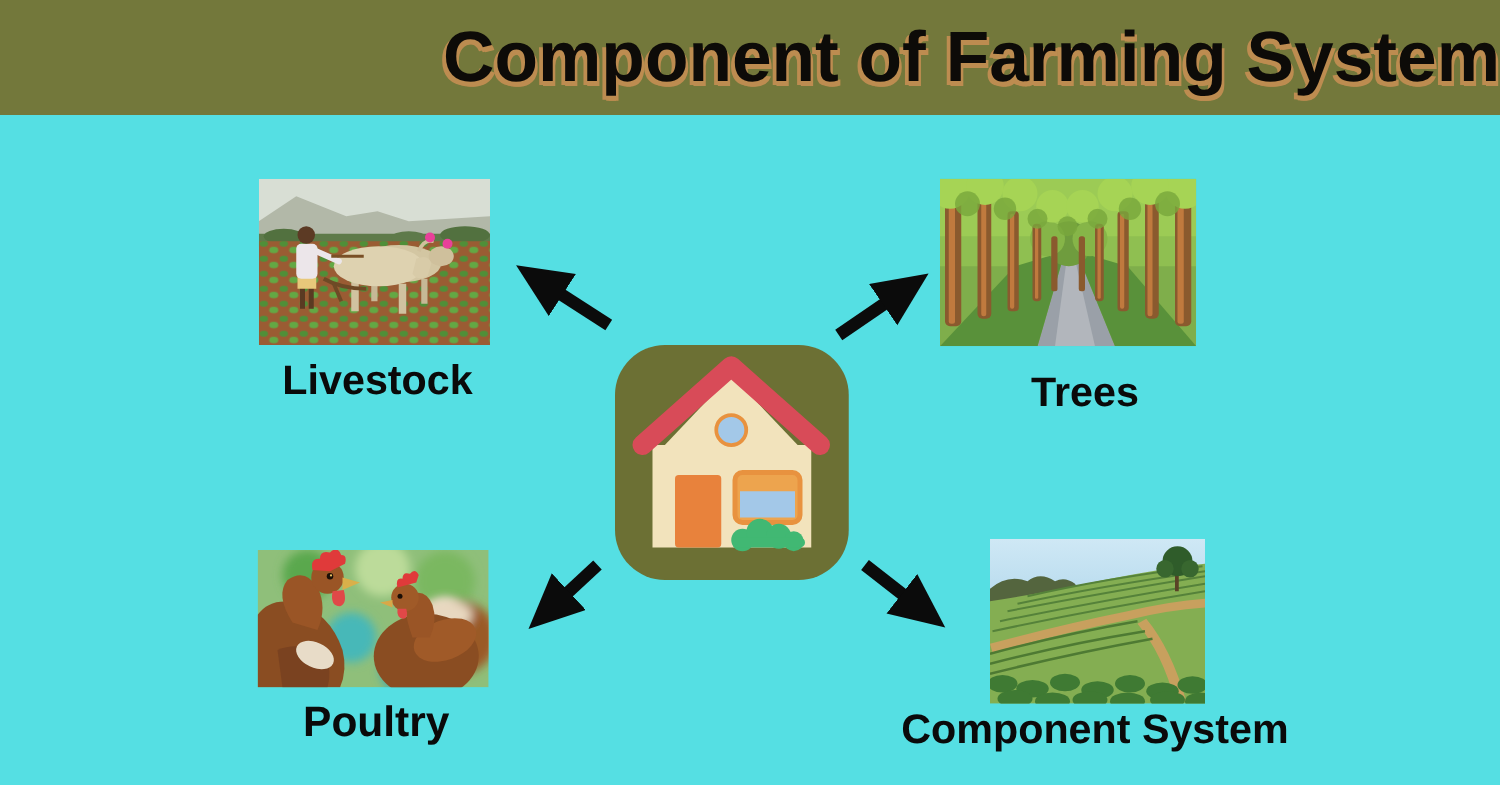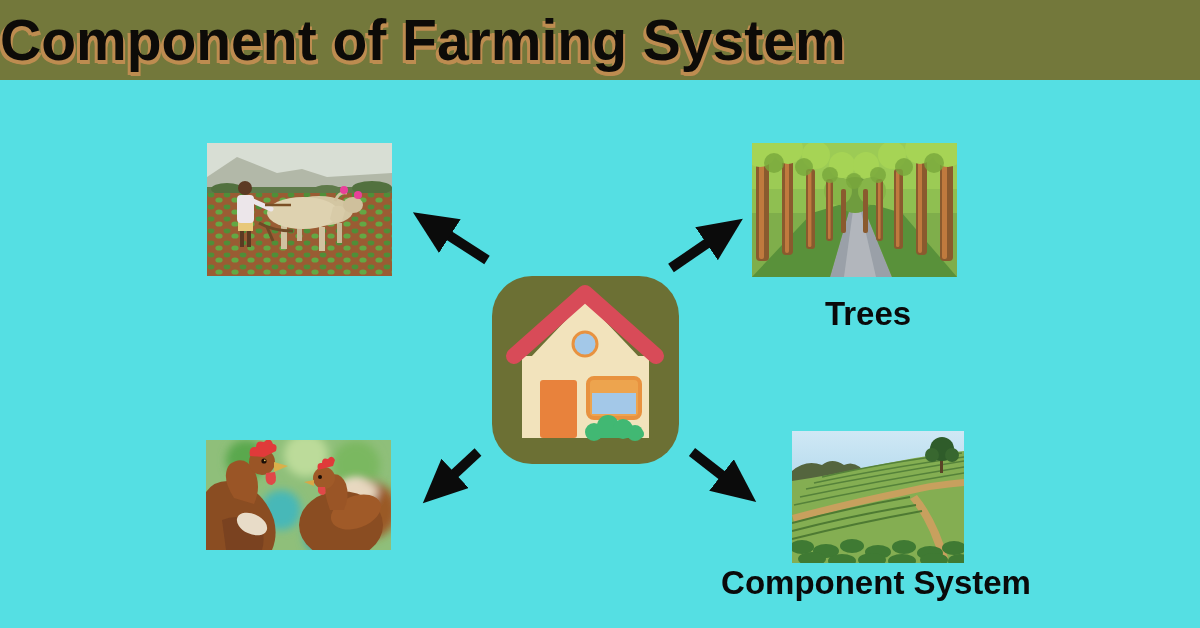--- a/index.html
+++ b/index.html
@@ -2,22 +2,22 @@
 <html><head>
 <meta charset="utf-8">
 <style>
   html,body{margin:0;padding:0;background:#222;}
   #canvas{
     position:relative;width:1200px;height:628px;overflow:hidden;
     background:#55dfe3;font-family:"Liberation Sans","DejaVu Sans",sans-serif;
   }
   
   #banner{
-    position:absolute;left:0;top:0;width:1200px;height:80px;
-    background:#73783b;display:flex;align-items:center;justify-content:flex-start;
+    position:absolute;left:0;top:0;width:1200px;height:92px;
+    background:#73783b;display:flex;align-items:center;justify-content:flex-end;
   }
   #banner h1{
     margin:0;font-size:57px;font-weight:bold;color:#0d0b08;letter-spacing:0px;
     text-shadow:-3px 3px 0 #bd8c50, 2px 4px 0 #bd8c50, 0 4px 0 #bd8c50;
   }
   
   .photo{position:absolute;overflow:hidden;}
   .photo svg{display:block;}
   
   .label{
@@ -83,20 +83,21 @@
         <rect x="33" y="84" width="4" height="20" fill="#5a3a22"></rect>
         <rect x="40" y="84" width="4" height="20" fill="#5a3a22"></rect>
         <rect x="31" y="78" width="15" height="10" fill="#e8c87a"></rect>
         <rect x="30" y="52" width="17" height="28" rx="4" fill="#ece6ea"></rect>
         <circle cx="38" cy="45" r="7" fill="#5c3a24"></circle>
         <path d="M46,58 L64,66" stroke="#ece6ea" stroke-width="5" fill="none" stroke-linecap="round"></path>
         <path d="M58,62 L84,62" stroke="#7a5026" stroke-width="2.5" fill="none"></path>
       </g>
     </svg>
   </div>
+  <div class="label" style="left:180px;top:286px;width:244px;">Livestock</div>
 
   <div class="photo" style="left:752px;top:143px;width:205px;height:134px;">
     <svg width="205" height="134" viewBox="0 0 205 134">
       <rect width="205" height="134" fill="#7fae4b"></rect>
       <rect width="205" height="70" fill="#8fbf51"></rect>
 
       <polygon points="78,134 140,134 109,58 100,58" fill="#9aa0a8"></polygon>
       <polygon points="92,134 124,134 107,60 102,60" fill="#b2b6bc"></polygon>
 
       <polygon points="0,134 78,134 100,58 60,70" fill="#59913a"></polygon>
@@ -199,20 +200,21 @@
         <ellipse cx="46" cy="84" rx="16" ry="10" fill="#e8dcc8" transform="rotate(25 46 84)"></ellipse>
         <circle cx="56" cy="22" r="13" fill="#9a5526"></circle>
         <path d="M44,16 q-2,-10 6,-9 q0,-7 8,-5 q6,-6 9,2 q5,0 3,7 l-12,6 z" fill="#e03a3a"></path>
         <path d="M68,22 l14,4 -14,6 z" fill="#d9b04a"></path>
         <path d="M60,33 q-2,12 6,12 q6,-2 3,-13 z" fill="#e04848"></path>
         <circle cx="58" cy="21" r="2.6" fill="#1a0e06"></circle>
         <circle cx="58.8" cy="20.3" r="0.9" fill="#e8c060"></circle>
       </g>
     </svg>
   </div>
+  <div class="label" style="left:180px;top:560px;width:242px;font-size:34px;">Poultry</div>
 
   <div class="photo" style="left:792px;top:431px;width:172px;height:132px;">
     <svg width="172" height="132" viewBox="0 0 172 132">
       <defs>
         <linearGradient id="sky2" x1="0" y1="0" x2="0" y2="1">
           <stop offset="0" stop-color="#cfe8f5"></stop>
             <stop offset="1" stop-color="#b2d8ec"></stop>
         </linearGradient>
       </defs>
       <rect width="172" height="60" fill="url(#sky2)"></rect>

